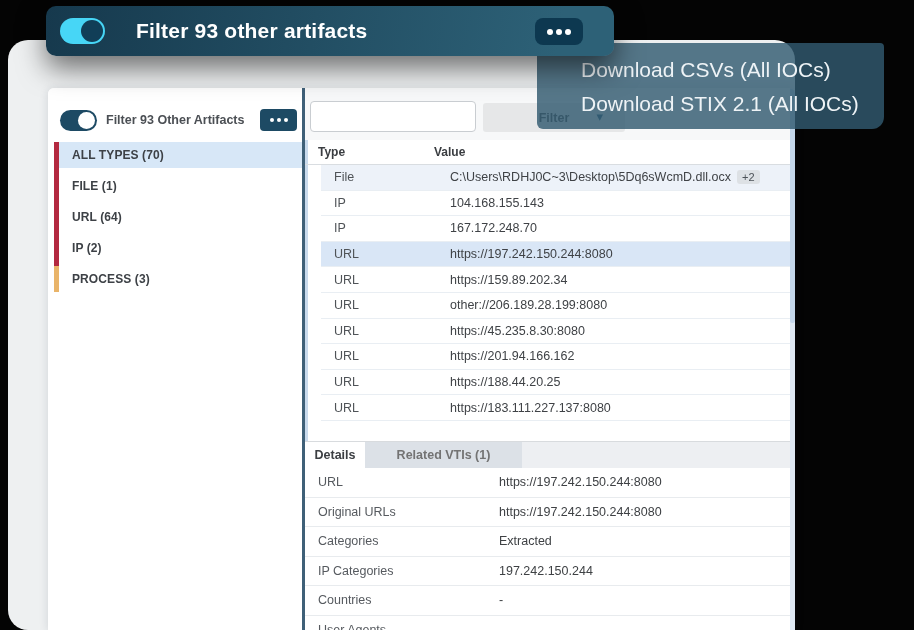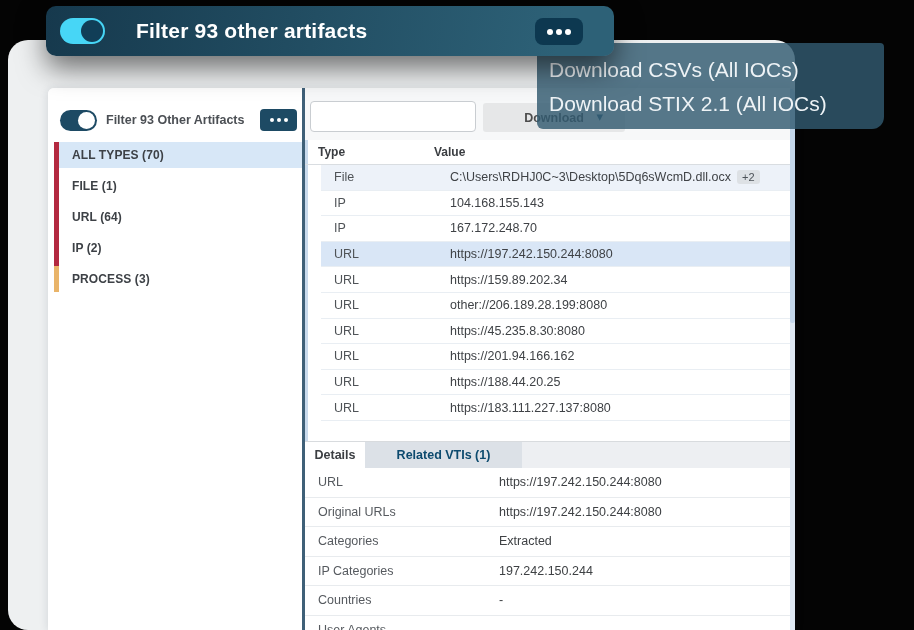--- a/index.html
+++ b/index.html
@@ -72,21 +72,21 @@
   .trow .type { width:129px; padding-left:13px; color:#4f5357; flex:none; }
   .trow .value { flex:1; color:#3f4246; display:flex; align-items:center; gap:6px; white-space:nowrap; }
   .row-file { background:#edf2f9; }
   .row-selected { background:#d9e6f6; }
   .badge { flex:none; background:#dde1e5; color:#4c5258; font-size:11px; padding:1px 5px; border-radius:3px; }
 
   .tabs { position:absolute; left:0; top:353px; right:5px; height:27px; background:#edeff2;
     border-top:1px solid #d8dbde; display:flex; font-size:12.5px; }
   .tab { height:100%; display:flex; align-items:center; justify-content:center; cursor:pointer; }
   .tab-active { width:60px; background:#fff; font-weight:700; color:#3b3e42; }
-  .tab-idle { width:157px; background:#dce1e7; font-weight:600; color:#0c4a6e; }
+  .tab-idle { width:157px; background:#dce1e7; font-weight:600; color:#737373; }
 
   .details { position:absolute; left:0; top:380px; right:5px; }
   .drow { height:29.5px; display:flex; align-items:center; border-bottom:1px solid #e8ebee; font-size:12.5px; }
   .drow .dlabel { width:194px; padding-left:13px; color:#565a5f; flex:none; }
   .drow .dvalue { color:#3e4144; white-space:nowrap; }
 
   .scrollbar { position:absolute; right:0; top:0; width:5px; height:100%; background:#dfe9f4; }
   .scroll-thumb { position:absolute; top:0; left:0; width:5px; height:235px; background:#c4d7eb; border-radius:2px; }
 
   
@@ -103,21 +103,21 @@
     position:absolute; left:489px; top:12px; width:48px; height:27px;
     background:#0d3850; border-radius:8px; display:flex; align-items:center; justify-content:center; gap:3px; cursor:pointer;
   }
   .b-dot { width:6px; height:6px; border-radius:50%; background:#fff; }
 
   
   .menu {
     position:absolute; left:537px; top:43px; width:347px; height:86px; z-index:40;
     background:rgba(50,90,112,.82); border-radius:4px 4px 12px 6px; padding-top:10px;
   }
-  .menu-item { height:34px; line-height:34px; padding-left:12px; font-size:21px; color:#eef3f6; white-space:nowrap; cursor:pointer; }
+  .menu-item { height:34px; line-height:34px; padding-left:44px; font-size:21px; color:#eef3f6; white-space:nowrap; cursor:pointer; }
 </style>
 </head>
 <body>
 
 <div class="card"></div>
 
 <div class="panel">
 
   <div class="sidebar">
     <div class="side-top">
@@ -153,21 +153,21 @@
       <div class="search-box">
         <input class="search-input" type="text" placeholder="" style="">
         <span class="search-icon">
           <svg width="14" height="14" viewBox="0 0 14 14">
               <circle cx="6" cy="6" r="4.4" fill="none" stroke="#3c3f43" stroke-width="1.6"></circle>
               <line x1="9.4" y1="9.4" x2="13" y2="13" stroke="#3c3f43" stroke-width="1.6" stroke-linecap="round"></line>
             </svg>
         </span>
       </div>
       <div class="verdict-btn">
-        <span>Download</span>
+        <span>Filter</span>
         <span class="verdict-caret">▾</span>
       </div>
     </div>
 
     <div class="thead">
       <span class="col-type">Type</span>
       <span>Value</span>
     </div>
 
     <div class="tbody">

